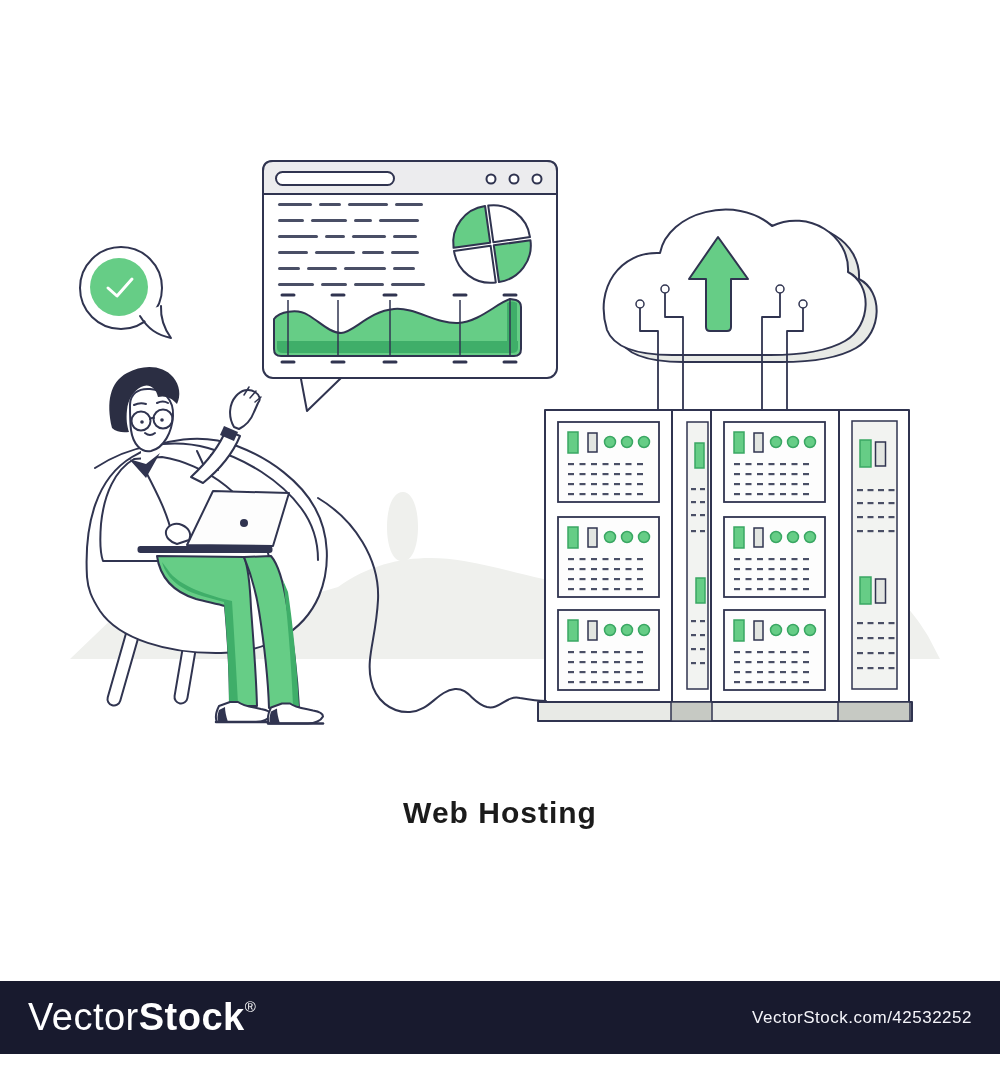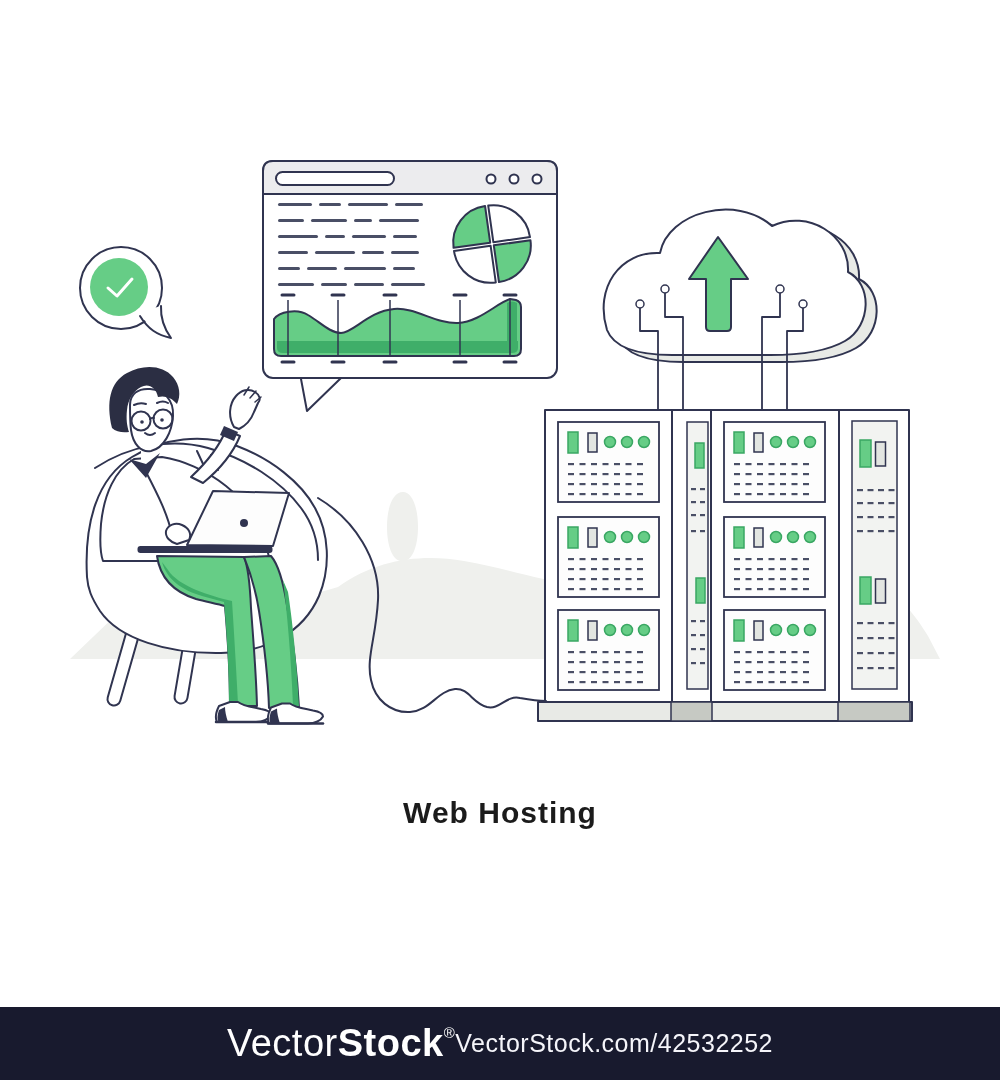--- a/index.html
+++ b/index.html
@@ -25,28 +25,28 @@
   .shad {fill:var(--gray-shadow);}
   .base-dark{fill:var(--gray-dark);}
   .inner{fill:var(--gray-inner);}
   .graybar{fill:var(--gray-bar);}
   .dashf{fill:var(--dash);}
   .panelf{fill:#fdfdfd;}
   .led  {fill:var(--green);stroke:#3aa763;stroke-width:1.5;}
   .nost {stroke:none;}
   #caption{position:absolute;left:0;top:796px;width:1000px;text-align:center;
            font-size:30px;font-weight:600;letter-spacing:1px;color:var(--title);}
-  #footer{position:absolute;left:0;top:1007px;width:1000px;height:73px;background:var(--footer);
-          display:flex;align-items:center;justify-content:center;box-sizing:border-box;
+  #footer{position:absolute;left:0;top:981px;width:1000px;height:73px;background:var(--footer);
+          display:flex;align-items:center;justify-content:space-between;box-sizing:border-box;
           padding:0 28px;color:#fff;}
   #footer .logo{font-size:38px;letter-spacing:0.5px;}
   #footer .logo .lt{font-weight:400;}
   #footer .logo .bd{font-weight:700;}
   #footer .logo sup{font-size:15px;position:relative;top:-4px;}
-  #footer .url{font-size:25px;color:#f5f5fa;letter-spacing:0.5px;}
+  #footer .url{font-size:17px;color:#f5f5fa;letter-spacing:0.5px;}
 </style>
 </head>
 <body>
 
 <div id="stage">
 
 <svg width="1000" height="1005" viewBox="0 0 1000 1005">
 
   <g>
     <path class="bgf" d="M 70 659 L 142 590 L 206 624 C 255 603 292 601 338 587 C 378 558 424 554 464 561 C 506 568 536 580 584 586 C 640 593 688 585 737 592 L 880 592 C 900 594 915 615 928 636 L 940 659 Z"></path>

